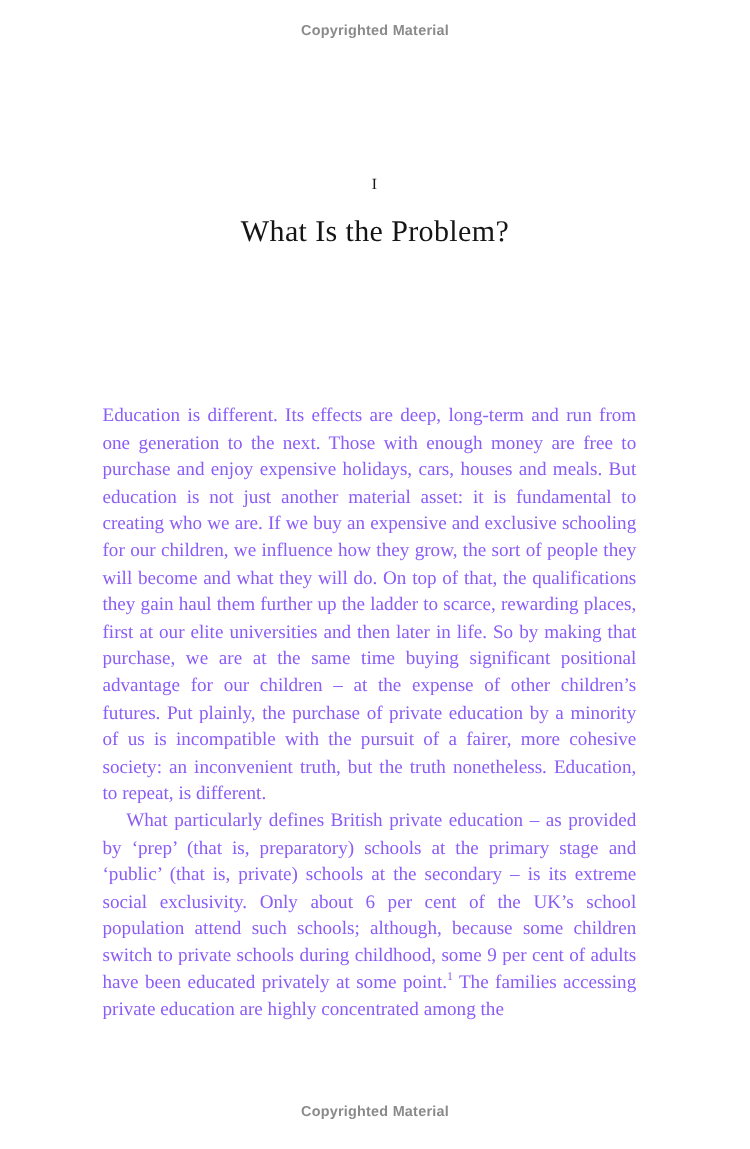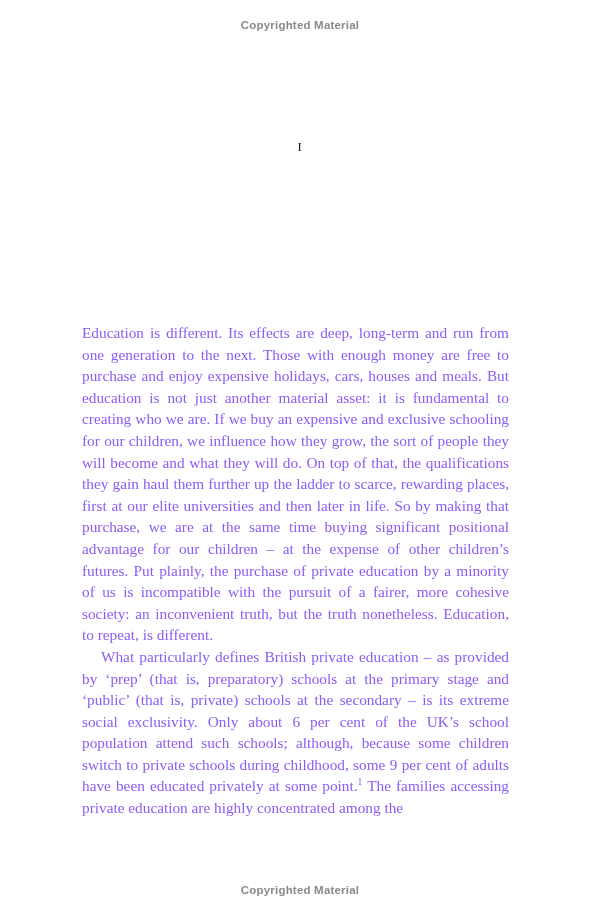--- a/index.html
+++ b/index.html
@@ -91,20 +91,21 @@
 </style>
 </head>
 <body>
 
 <div class="page">
 
   <div class="watermark watermark-top">Copyrighted Material</div>
 
   <div class="chapter-number">I</div>
 
+  <h1 class="chapter-title">What Is the Problem?</h1>
 
   <div class="text-column">
 
     <p class="body-paragraph">Education is different. Its effects are deep, long-term and run from one generation to the next. Those with enough money are free to purchase and enjoy expensive holidays, cars, houses and meals. But education is not just another material asset: it is fundamental to creating who we are. If we buy an expensive and exclusive schooling for our children, we influence how they grow, the sort of people they will become and what they will do. On top of that, the qualifications they gain haul them further up the ladder to scarce, rewarding places, first at our elite universities and then later in life. So by making that purchase, we are at the same time buying significant positional advantage for our children – at the expense of other children’s futures. Put plainly, the purchase of private education by a minority of us is incompatible with the pursuit of a fairer, more cohesive society: an inconvenient truth, but the truth nonetheless. Education, to repeat, is different.</p>
 
     <p class="body-paragraph indented clipped"><span>What particularly defines British private education – as provided by ‘prep’ (that is, preparatory) schools at the primary stage and ‘public’ (that is, private) schools at the secondary – is its extreme social exclusivity. Only about 6 per cent of the UK’s school population attend such schools; although, because some children switch to private schools during childhood, some 9 per cent of adults have been educated privately at some point.</span><sup class="footnote-ref">1</sup><span> The families accessing private education are highly concentrated among the</span></p>
 
   </div>
 
   <div class="watermark watermark-bottom">Copyrighted Material</div>

